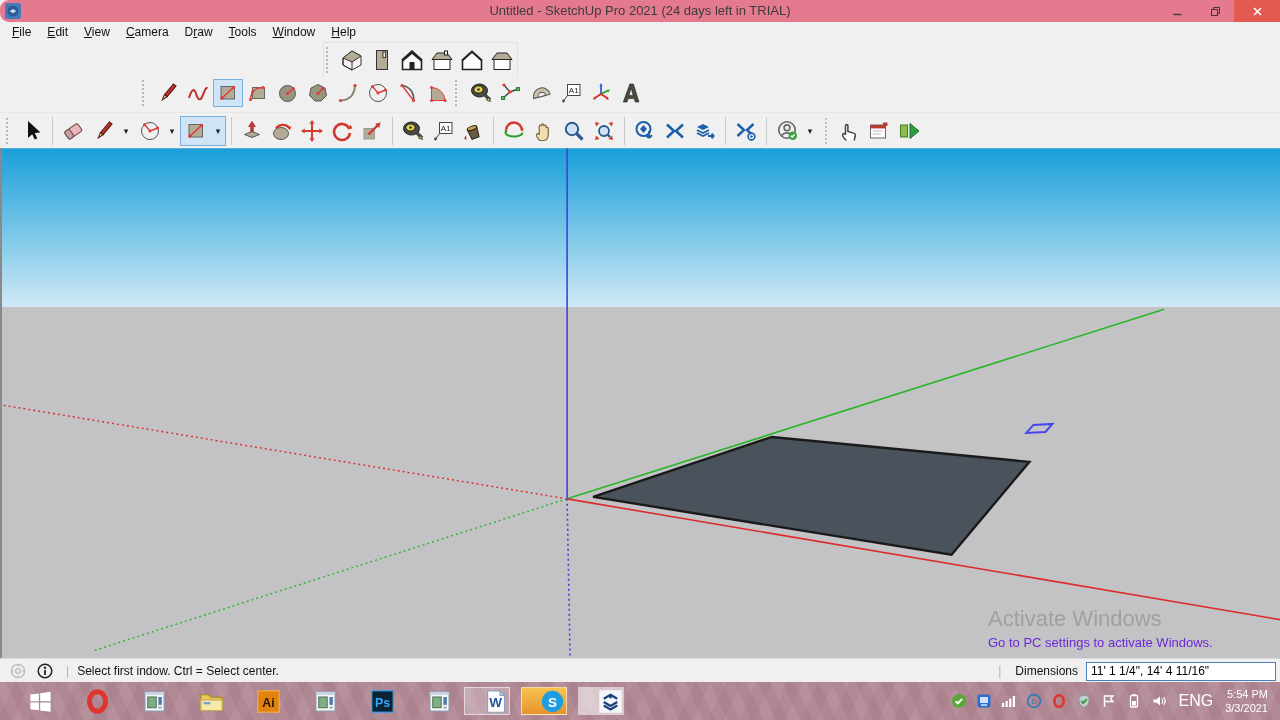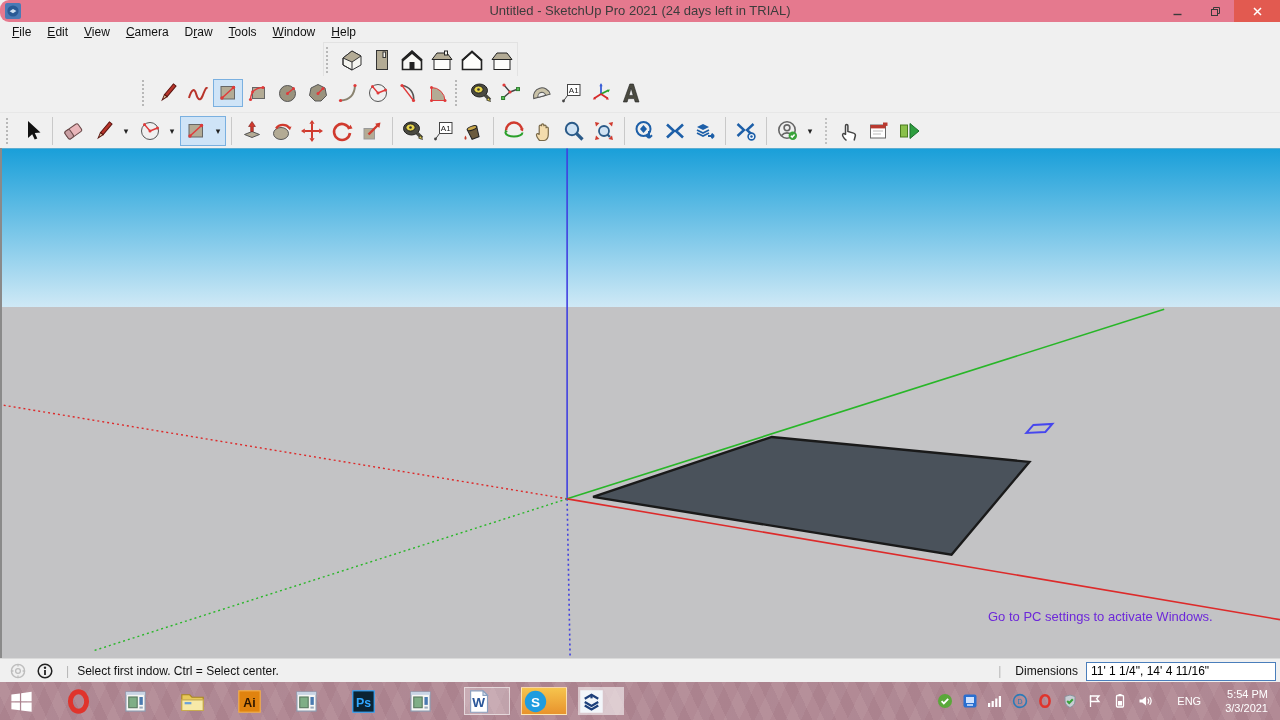--- a/index.html
+++ b/index.html
@@ -66,30 +66,30 @@
   .sb-input{width:180px;height:17px;border:1px solid #4a7ebb;font-size:12px;
             padding:0 4px;margin-right:4px;font-family:"Liberation Sans",sans-serif}
 
   
   .taskbar{position:absolute;top:682px;left:0;right:0;height:38px;display:flex;align-items:center;
      background:
        repeating-linear-gradient(115deg, rgba(255,255,255,.05) 0 14px, rgba(0,0,0,0) 14px 28px),
        repeating-linear-gradient(245deg, rgba(90,40,60,.08) 0 11px, rgba(0,0,0,0) 11px 22px),
        #b28a95;}
   .apps{display:flex;align-items:center;gap:11px;padding-left:8px}
-  .tile{width:46px;height:28px;display:flex;align-items:center;justify-content:flex-start;
+  .tile{width:46px;height:28px;display:flex;align-items:center;justify-content:flex-end;
         box-sizing:border-box;background:transparent;border:none;padding:0;cursor:default}
   .tile svg{width:27px;height:27px;display:block}
   .tile.active{background:rgba(255,255,255,.26);border:1px solid rgba(255,255,255,.55)}
   .tile.attention{background:linear-gradient(#f6c44d,#e8932d);border:1px solid rgba(255,255,255,.6)}
   .tile.focused{background:rgba(255,255,255,.55)}
   .tray{margin-left:auto;display:flex;align-items:center;gap:9px;padding-right:12px;color:#fff}
   .tray-ic{width:16px;height:16px;background:none;border:none;padding:0}
   .tray-ic svg{width:16px;height:16px;display:block}
-  .lang{font-size:11px;margin:0 15px;color:#fff}
+  .lang{font-size:16px;margin:0 3px;color:#fff}
   .clock{font-size:11px;text-align:right;line-height:1.3;color:#fff}
 </style>
 </head>
 <body>
 
 <div class="titlebar">
   <span class="tb-logo">
       <svg viewBox="0 0 16 16">
         <rect width="16" height="16" rx="2" fill="#4a7ab5"></rect>
         <circle cx="8" cy="8" r="5.6" fill="#2a5a95"></circle>
@@ -644,20 +644,21 @@
     <line x1="566" y1="351" x2="0" y2="257" stroke-width="1.4" stroke-dasharray="2 3" stroke="#dd2a2a"></line>
     <line x1="566" y1="351" x2="92" y2="503" stroke-width="1.4" stroke-dasharray="2 3" stroke="#28b628"></line>
     <line x1="566" y1="351" x2="569" y2="510" stroke-width="1.6" stroke-dasharray="2 3" stroke="#4040e0"></line>
     <line x1="566" y1="351" x2="566" y2="0" stroke-width="1.6" stroke="#4040e0"></line>
     <line x1="566" y1="351" x2="1164" y2="161" stroke-width="1.6" stroke="#28b628"></line>
     <line x1="566" y1="351" x2="1280" y2="472" stroke-width="1.6" stroke="#dd2a2a"></line>
     <polygon points="592,349 771,289 1029,314 951,407" stroke-width="2.4" stroke="#1a1a1a" fill="#4a525b"></polygon>
     <polygon points="1026,285 1033,277 1052,276 1045,284" fill="none" stroke-width="2" stroke="#4646ee"></polygon>
   </svg>
   <div class="watermark">
+    <div class="wm1">Activate Windows</div>
     <div class="wm2">Go to PC settings to activate Windows.</div>
   </div>
 </div>
 
 <div class="statusbar">
   <button class="sb-icon">
       <svg viewBox="0 0 18 18">
         <circle cx="9" cy="9" r="6.6" fill="none" stroke="#bdbdbd" stroke-width="1.4"></circle>
         <circle cx="9" cy="9" r="2.4" fill="none" stroke="#bdbdbd" stroke-width="1.3"></circle>
         <path d="M9 2v2.4M9 13.6V16M2 9h2.4M13.6 9H16" stroke="#bdbdbd" stroke-width="1.3"></path>

